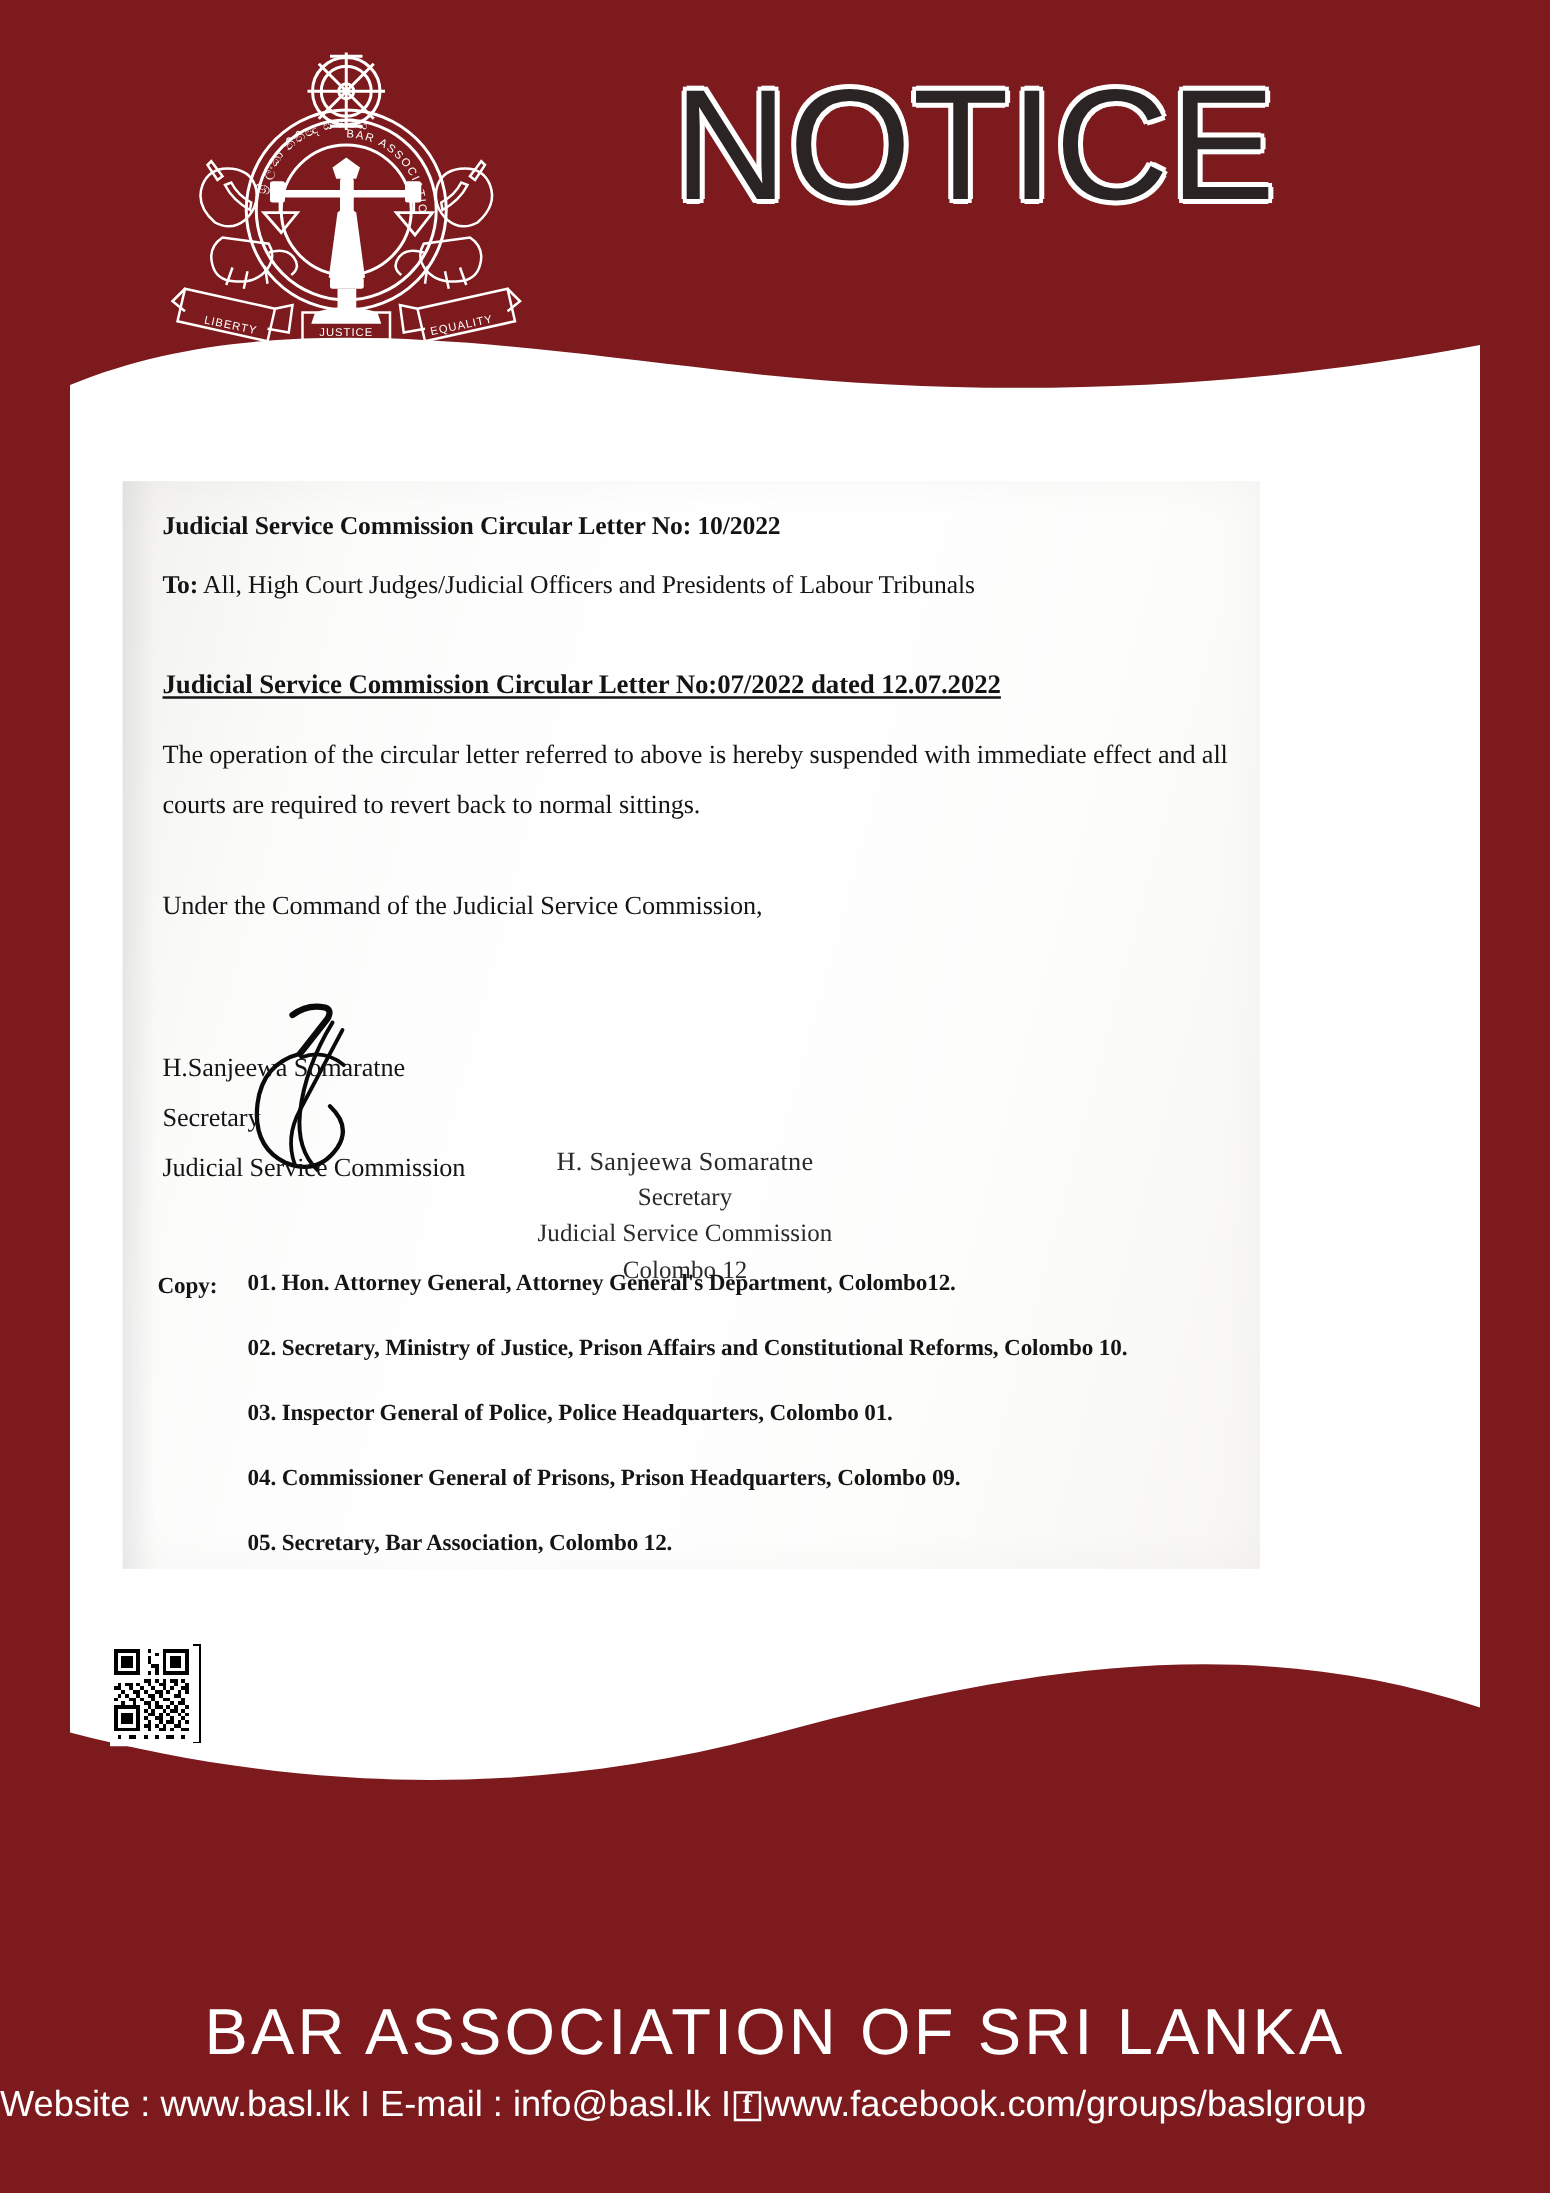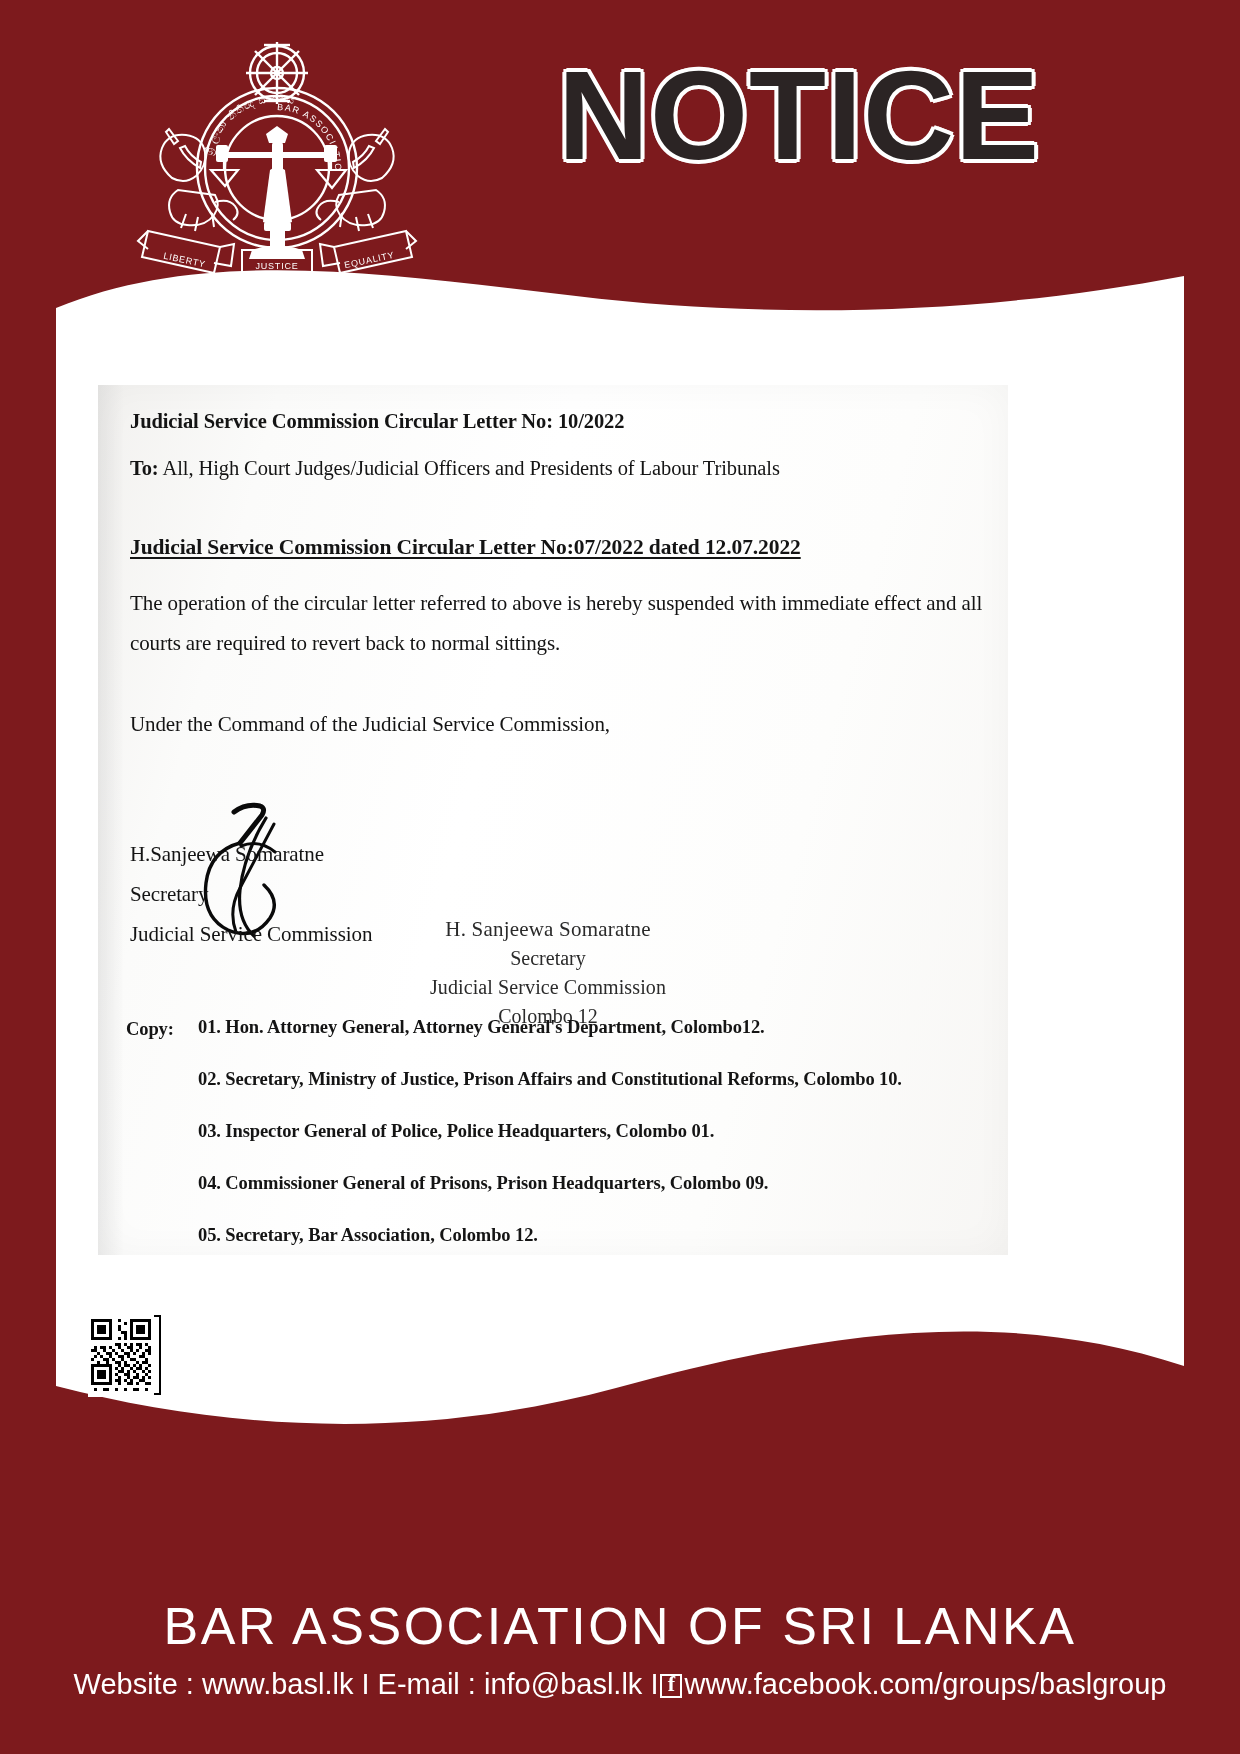--- a/index.html
+++ b/index.html
@@ -35,26 +35,26 @@
     height: 265px;
   }
 
   .notice-title {
     position: absolute;
     left: 520px;
     top: 48px;
     width: 520px;
     height: 135px;
     font-family: "Liberation Sans", sans-serif;
-    font-weight: bold;
+    font-weight: normal;
     font-size: 126px;
     letter-spacing: 1px;
     line-height: 135px;
     color: #2b2424;
-    text-align: right;
+    text-align: center;
     -webkit-text-stroke: 4px #ffffff;
     paint-order: stroke fill;
     text-shadow:
        4px 0 0 #fff, -4px 0 0 #fff, 0 4px 0 #fff, 0 -4px 0 #fff,
        3px 3px 0 #fff, -3px 3px 0 #fff, 3px -3px 0 #fff, -3px -3px 0 #fff;
   }
 
   
   .white-body {
     position: absolute;
@@ -165,21 +165,21 @@
     width: 1240px;
     font-family: "Liberation Sans", sans-serif;
     font-size: 52px;
     letter-spacing: 2.5px;
     color: #ffffff;
     white-space: nowrap;
   }
   .footer-contact {
     position: absolute;
     left: 0; top: 84px;
-    width: 1240px;
+    width: 1072px;
     font-family: "Liberation Sans", sans-serif;
     font-size: 29px;
     color: #ffffff;
     white-space: nowrap;
   }
   .fb-badge {
     display: inline-block;
     width: 22px; height: 24px;
     border: 2px solid #ffffff;
     position: relative;

